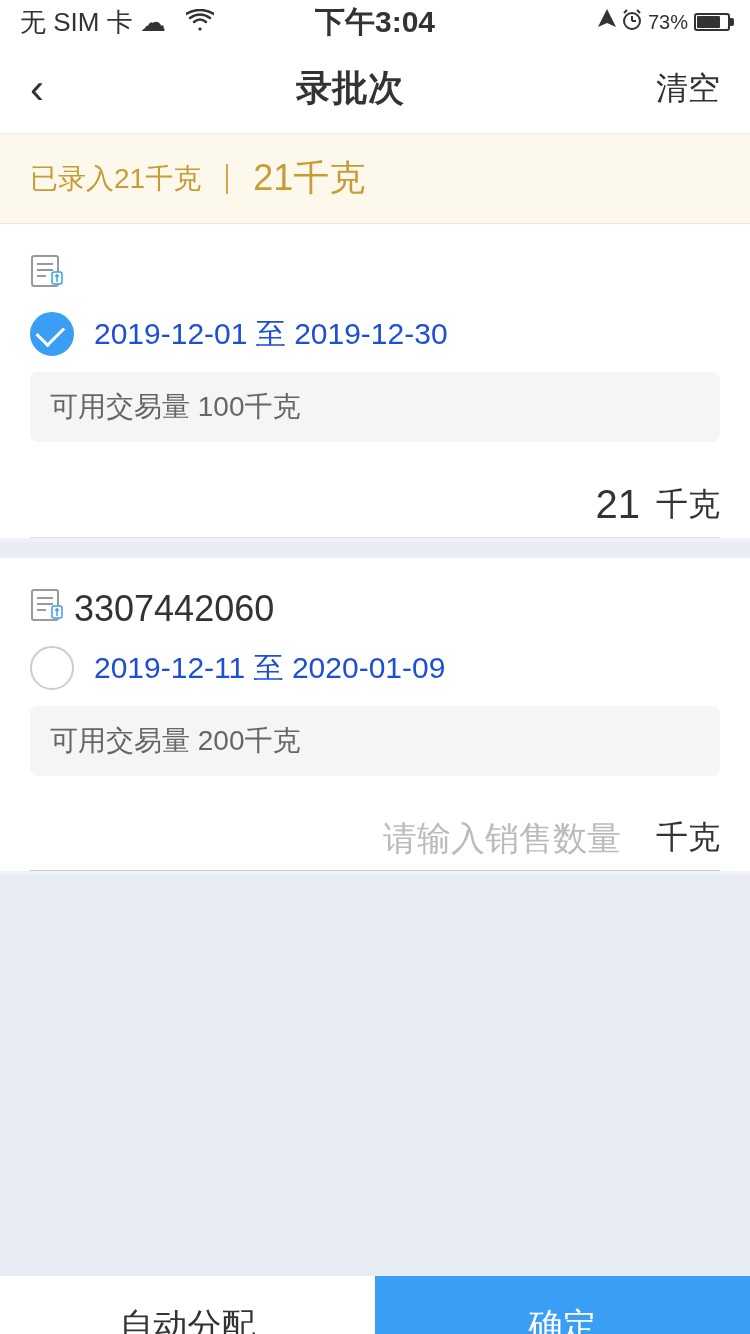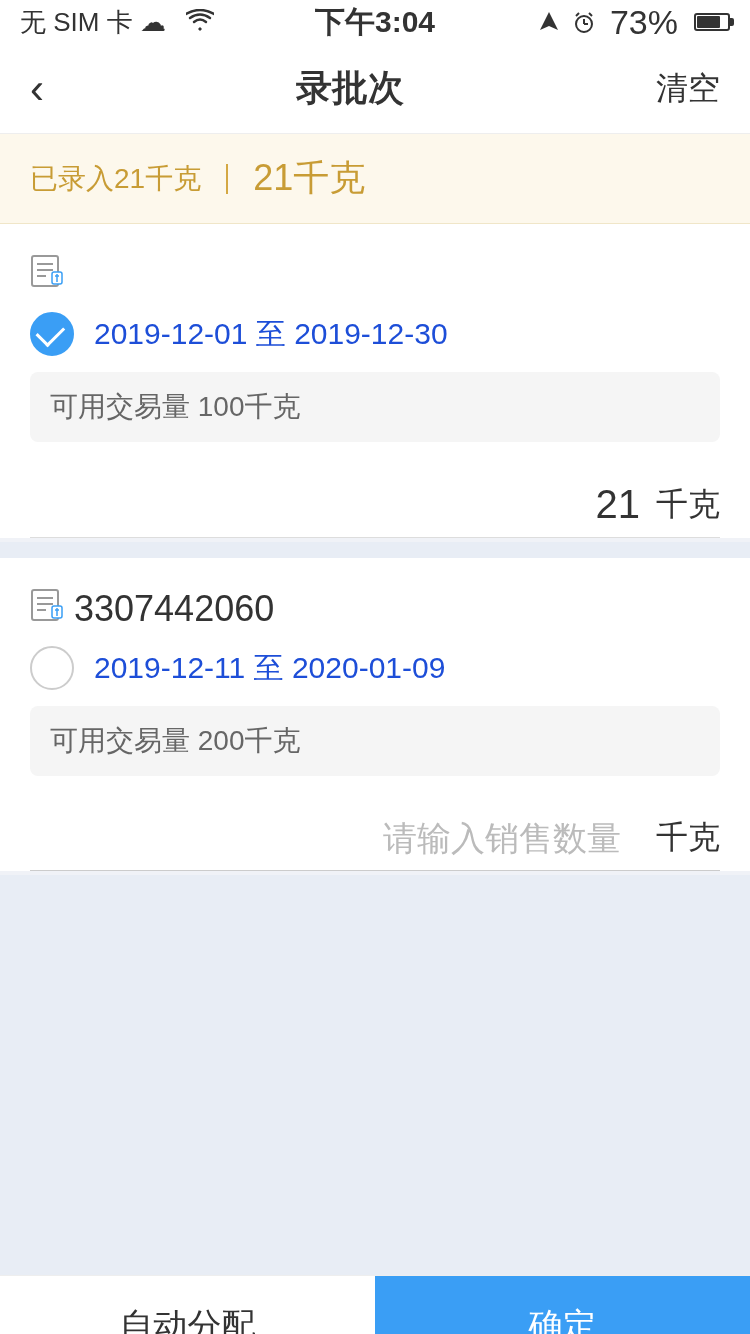--- a/index.html
+++ b/index.html
@@ -34,22 +34,22 @@
     .status-center {
       font-size: 30px;
       font-weight: 600;
       position: absolute;
       left: 50%;
       transform: translateX(-50%);
     }
     .status-right {
       display: flex;
       align-items: center;
-      gap: 16px;
-      font-size: 34px;
+      gap: 6px;
+      font-size: 20px;
     }
 
     
     .nav-bar {
       height: 90px;
       background: #fff;
       display: flex;
       align-items: center;
       justify-content: space-between;
       padding: 0 30px;

